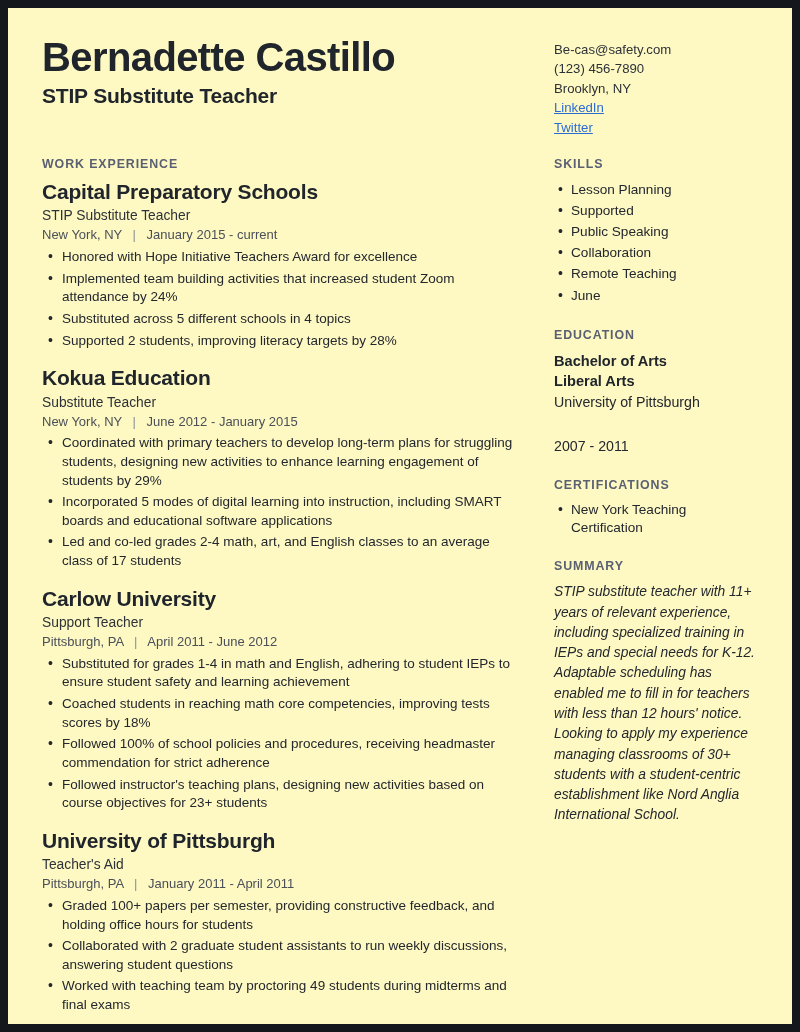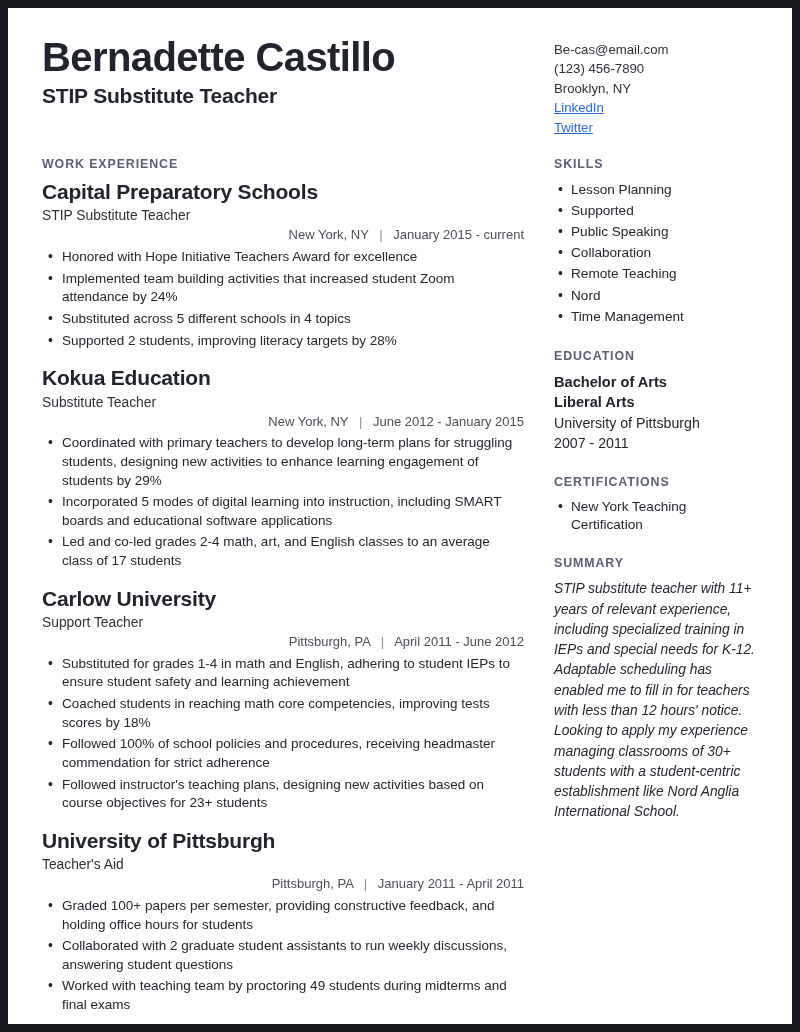--- a/index.html
+++ b/index.html
@@ -8,21 +8,21 @@
     width:800px;
     height:1032px;
     background:#14171c;
     font-family:"Liberation Sans", sans-serif;
   }
 
   .page {
     position:absolute;
     left:8px; top:8px;
     width:784px; height:1016px;
-    background:#ffffff;
+    background:#fef9c3;
     padding:26px 34px 10px 34px;
     overflow:hidden;
   }
 
   
   .header {
     display:flex;
     align-items:flex-start;
     margin-bottom:20px;
   }
@@ -92,21 +92,20 @@
     font-size:13.8px;
     color:#2d3138;
     line-height:1.45;
     margin-top:1px;
   }
   .job-meta {
     font-size:13px;
     color:#4a4f58;
     line-height:1.45;
     margin-top:0px;
-    text-align:right;
   }
   .job-meta .sep { padding:0 7px; color:#8a8f98; }
 
   ul.bullets {
     list-style:none;
     margin-top:3px;
   }
   ul.bullets li {
     position:relative;
     padding-left:20px;
@@ -158,41 +157,42 @@
   }
   .edu-school {
     font-size:14.2px;
     color:#23272e;
     line-height:1.42;
   }
   .edu-years {
     font-size:14.2px;
     color:#23272e;
     line-height:1.42;
+    margin-top:24px;
   }
 
   .summary-text {
     font-size:13.8px;
     font-style:italic;
     color:#23272e;
     line-height:1.47;
   }
 </style>
 </head>
 <body>
 
 <div class="page">
 
   <div class="header">
     <div class="header-left">
       <div class="full-name">Bernadette Castillo</div>
       <div class="job-title-head">STIP Substitute Teacher</div>
     </div>
     <div class="header-right">
-      <div class="contact-line">Be-cas@email.com</div>
+      <div class="contact-line">Be-cas@safety.com</div>
       <div class="contact-line">(123) 456-7890</div>
       <div class="contact-line">Brooklyn, NY</div>
       <a class="contact-link">LinkedIn</a>
       <a class="contact-link">Twitter</a>
     </div>
   </div>
 
   <div class="columns">
 
     <div class="col-left">
@@ -264,22 +264,21 @@
     <div class="col-right">
 
       <div class="side-block">
         <div class="section-heading">SKILLS</div>
         <ul class="side-bullets">
           <li>Lesson Planning</li>
           <li>Supported</li>
           <li>Public Speaking</li>
           <li>Collaboration</li>
           <li>Remote Teaching</li>
-          <li>Nord</li>
-          <li>Time Management</li>
+          <li>June</li>
         </ul>
       </div>
 
       <div class="side-block">
         <div class="section-heading">EDUCATION</div>
         <div class="edu-degree">Bachelor of Arts</div>
         <div class="edu-field">Liberal Arts</div>
         <div class="edu-school">University of Pittsburgh</div>
         <div class="edu-years">2007 - 2011</div>
       </div>

